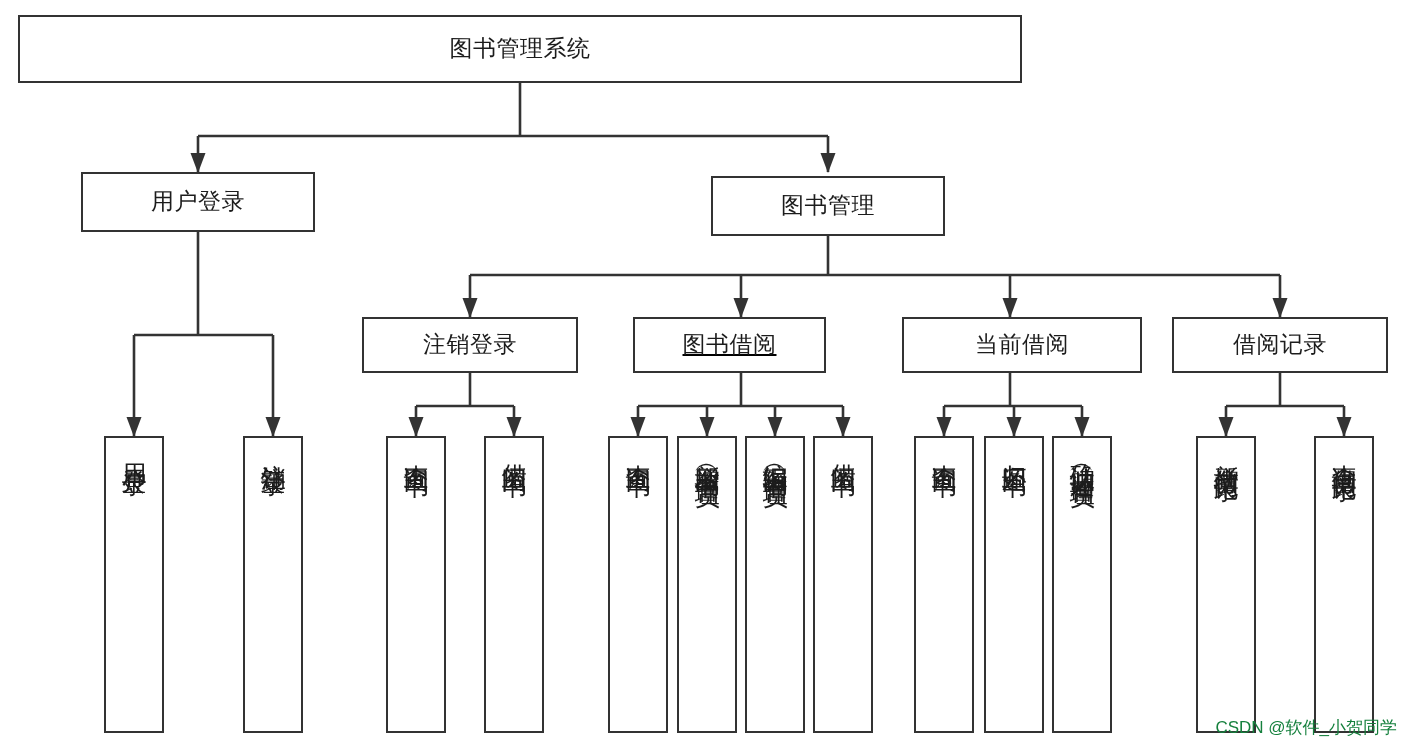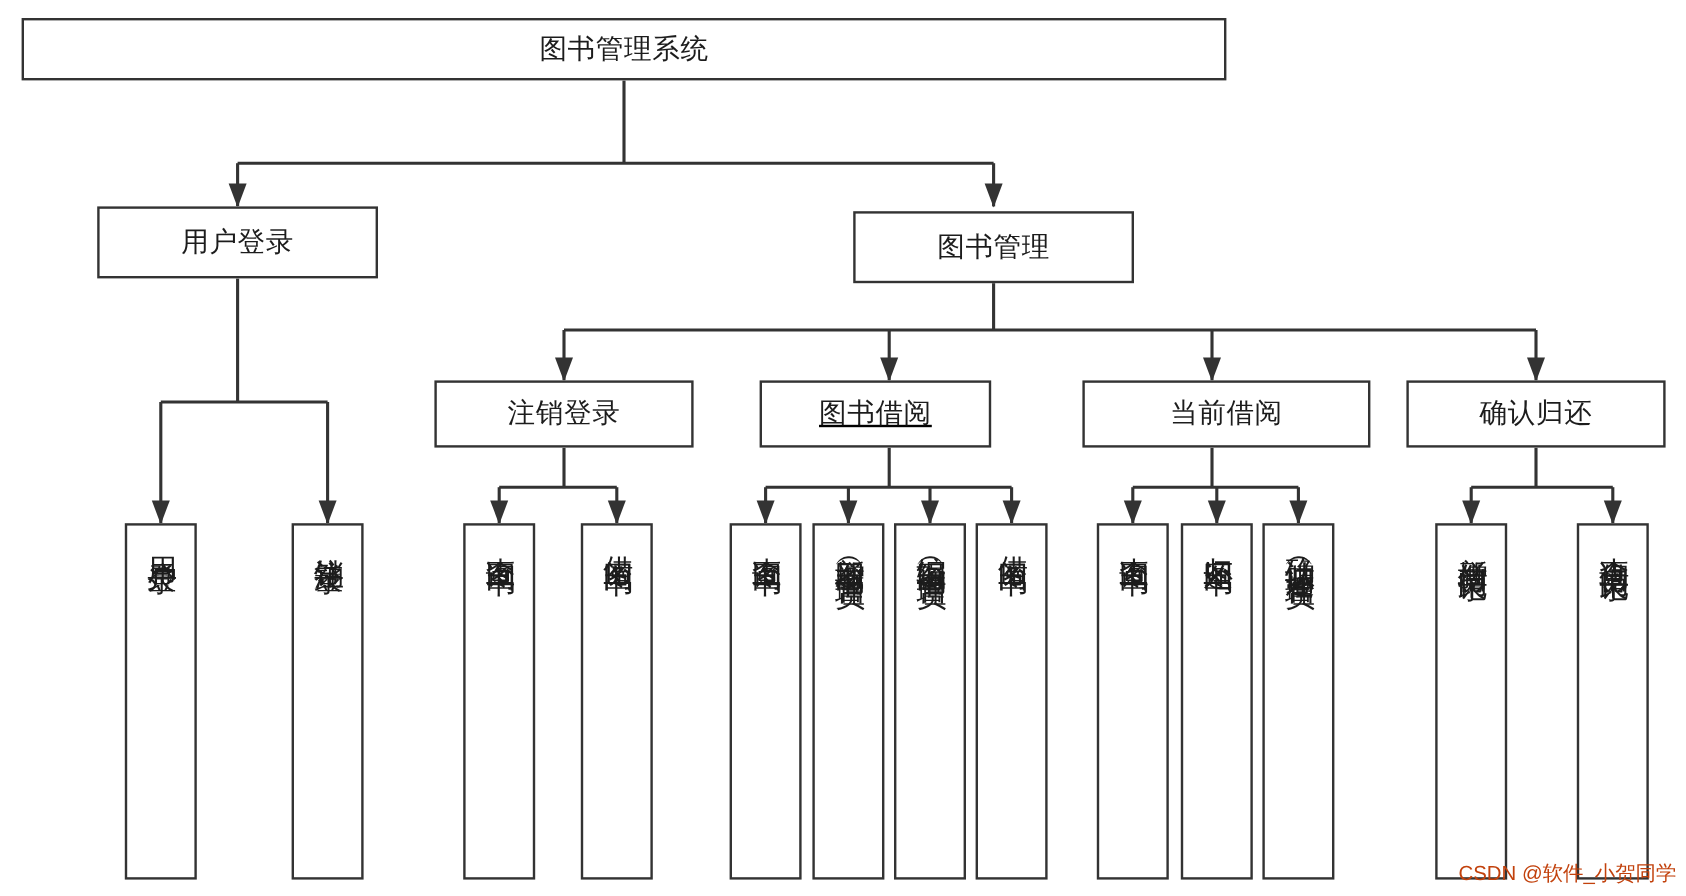--- a/index.html
+++ b/index.html
@@ -56,21 +56,21 @@
     text-orientation: upright;
     font-size: 25px;
     letter-spacing: 3px;
     white-space: nowrap;
   }
   .watermark {
     position: absolute;
     right: 8px;
     bottom: 8px;
     font-size: 17px;
-    color: #c2410c;
+    color: #15803d;
     white-space: nowrap;
     user-select: none;
   }
 </style>
 </head>
 <body>
 
 <div id="diagram-root">
 
   <svg class="edges" id="edge-layer" viewBox="0 0 1405 747" xmlns="http://www.w3.org/2000/svg">
@@ -122,40 +122,40 @@
       <polygon points="1006.5,417 1021.5,417 1014,437" fill="#333333"></polygon>
       <line x1="1082" y1="406" x2="1082" y2="436" stroke="#333333" stroke-width="2.6"></line>
       <polygon points="1074.5,417 1089.5,417 1082,437" fill="#333333"></polygon>
       <line x1="1226" y1="406" x2="1226" y2="436" stroke="#333333" stroke-width="2.6"></line>
       <polygon points="1218.5,417 1233.5,417 1226,437" fill="#333333"></polygon>
       <line x1="1344" y1="406" x2="1344" y2="436" stroke="#333333" stroke-width="2.6"></line>
       <polygon points="1336.5,417 1351.5,417 1344,437" fill="#333333"></polygon>
     </svg>
 
   <div id="node-layer">
-      <div class="node horizontal" style="left: 18px; top: 15px; width: 1004px; height: 52px;">
+      <div class="node horizontal" style="left: 18px; top: 15px; width: 1004px; height: 68px;">
         <span class="node-label">图书管理系统</span>
       </div>
       <div class="node horizontal" style="left: 81px; top: 172px; width: 234px; height: 60px;">
         <span class="node-label">用户登录</span>
       </div>
       <div class="node horizontal" style="left: 711px; top: 176px; width: 234px; height: 60px;">
         <span class="node-label">图书管理</span>
       </div>
       <div class="node horizontal" style="left: 362px; top: 317px; width: 216px; height: 56px;">
         <span class="node-label">注销登录</span>
       </div>
       <div class="node horizontal" style="left: 633px; top: 317px; width: 193px; height: 56px; text-decoration: underline;">
         <span class="node-label">图书借阅</span>
       </div>
       <div class="node horizontal" style="left: 902px; top: 317px; width: 240px; height: 56px;">
         <span class="node-label">当前借阅</span>
       </div>
       <div class="node horizontal" style="left: 1172px; top: 317px; width: 216px; height: 56px;">
-        <span class="node-label">确认归还</span>
+        <span class="node-label">借阅记录</span>
       </div>
       <div class="node vertical" style="left: 104px; top: 436px; width: 60px; height: 297px;">
         <span class="node-label">用户登录</span>
       </div>
       <div class="node vertical" style="left: 243px; top: 436px; width: 60px; height: 297px;">
         <span class="node-label">注销登录</span>
       </div>
       <div class="node vertical" style="left: 386px; top: 436px; width: 60px; height: 297px;">
         <span class="node-label">查询图书</span>
       </div>

